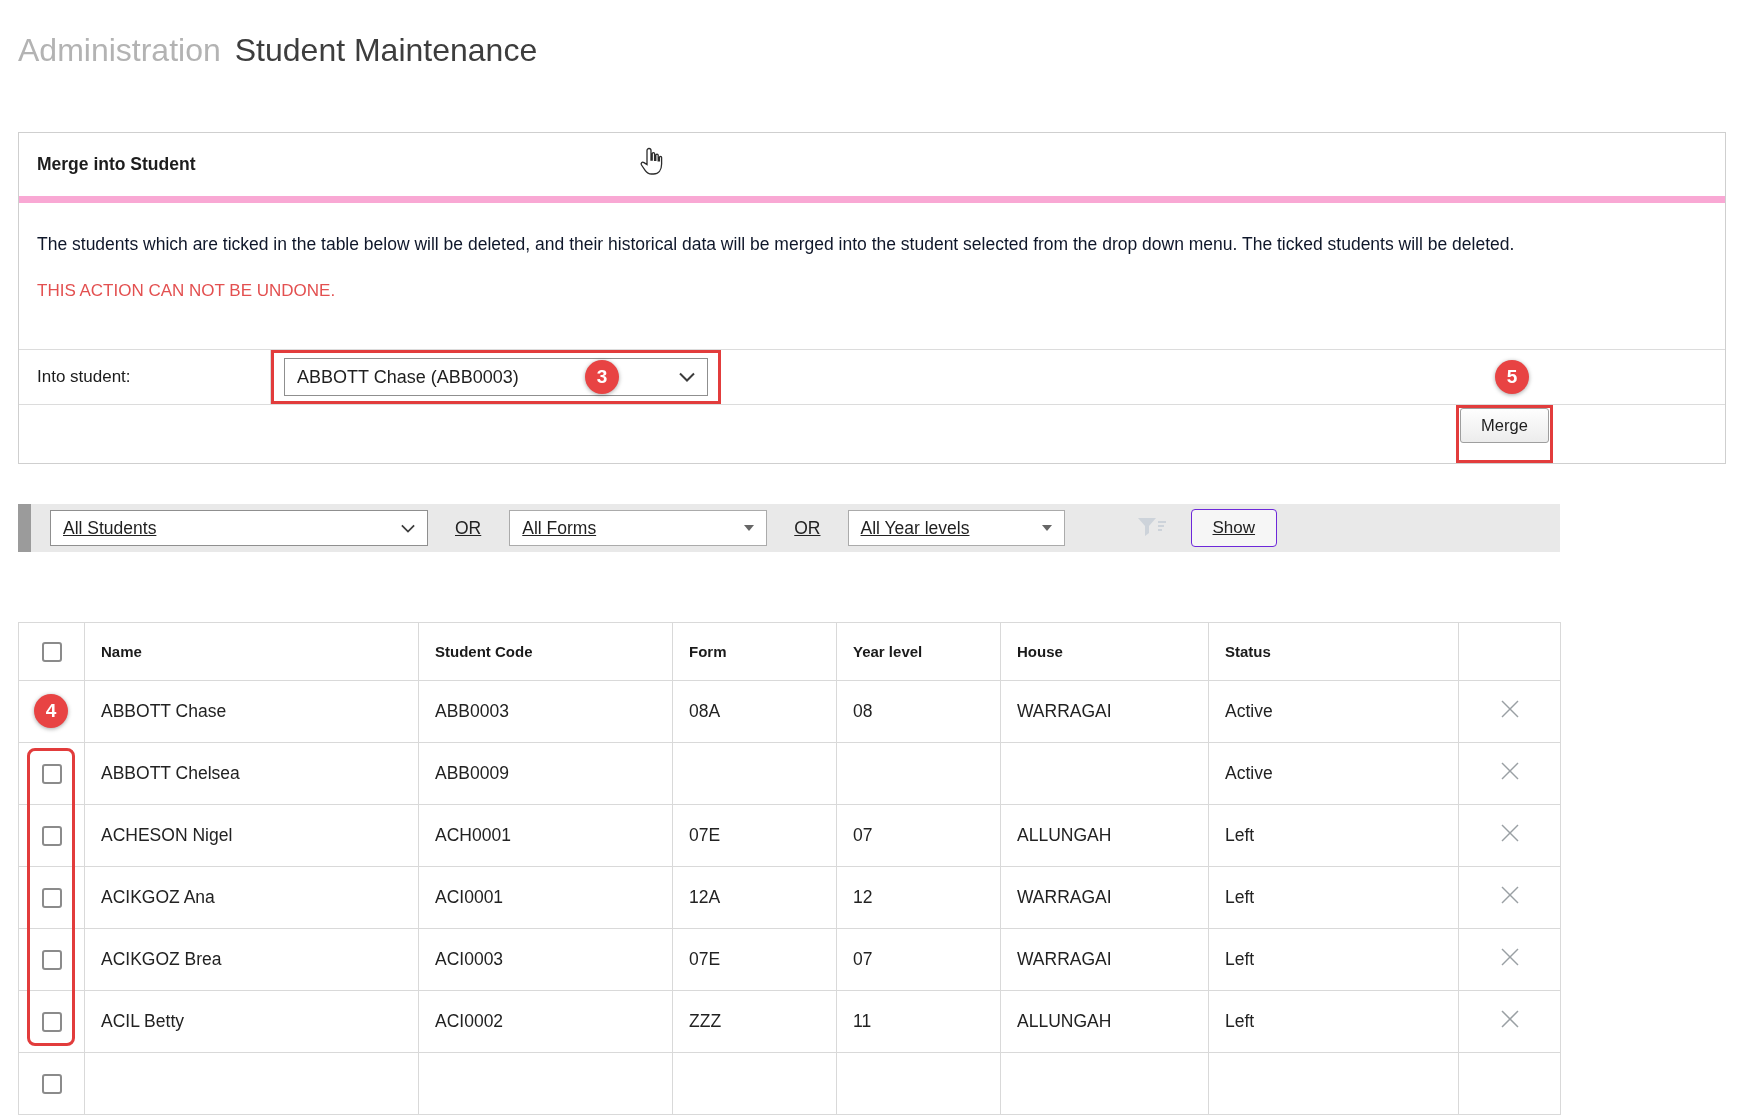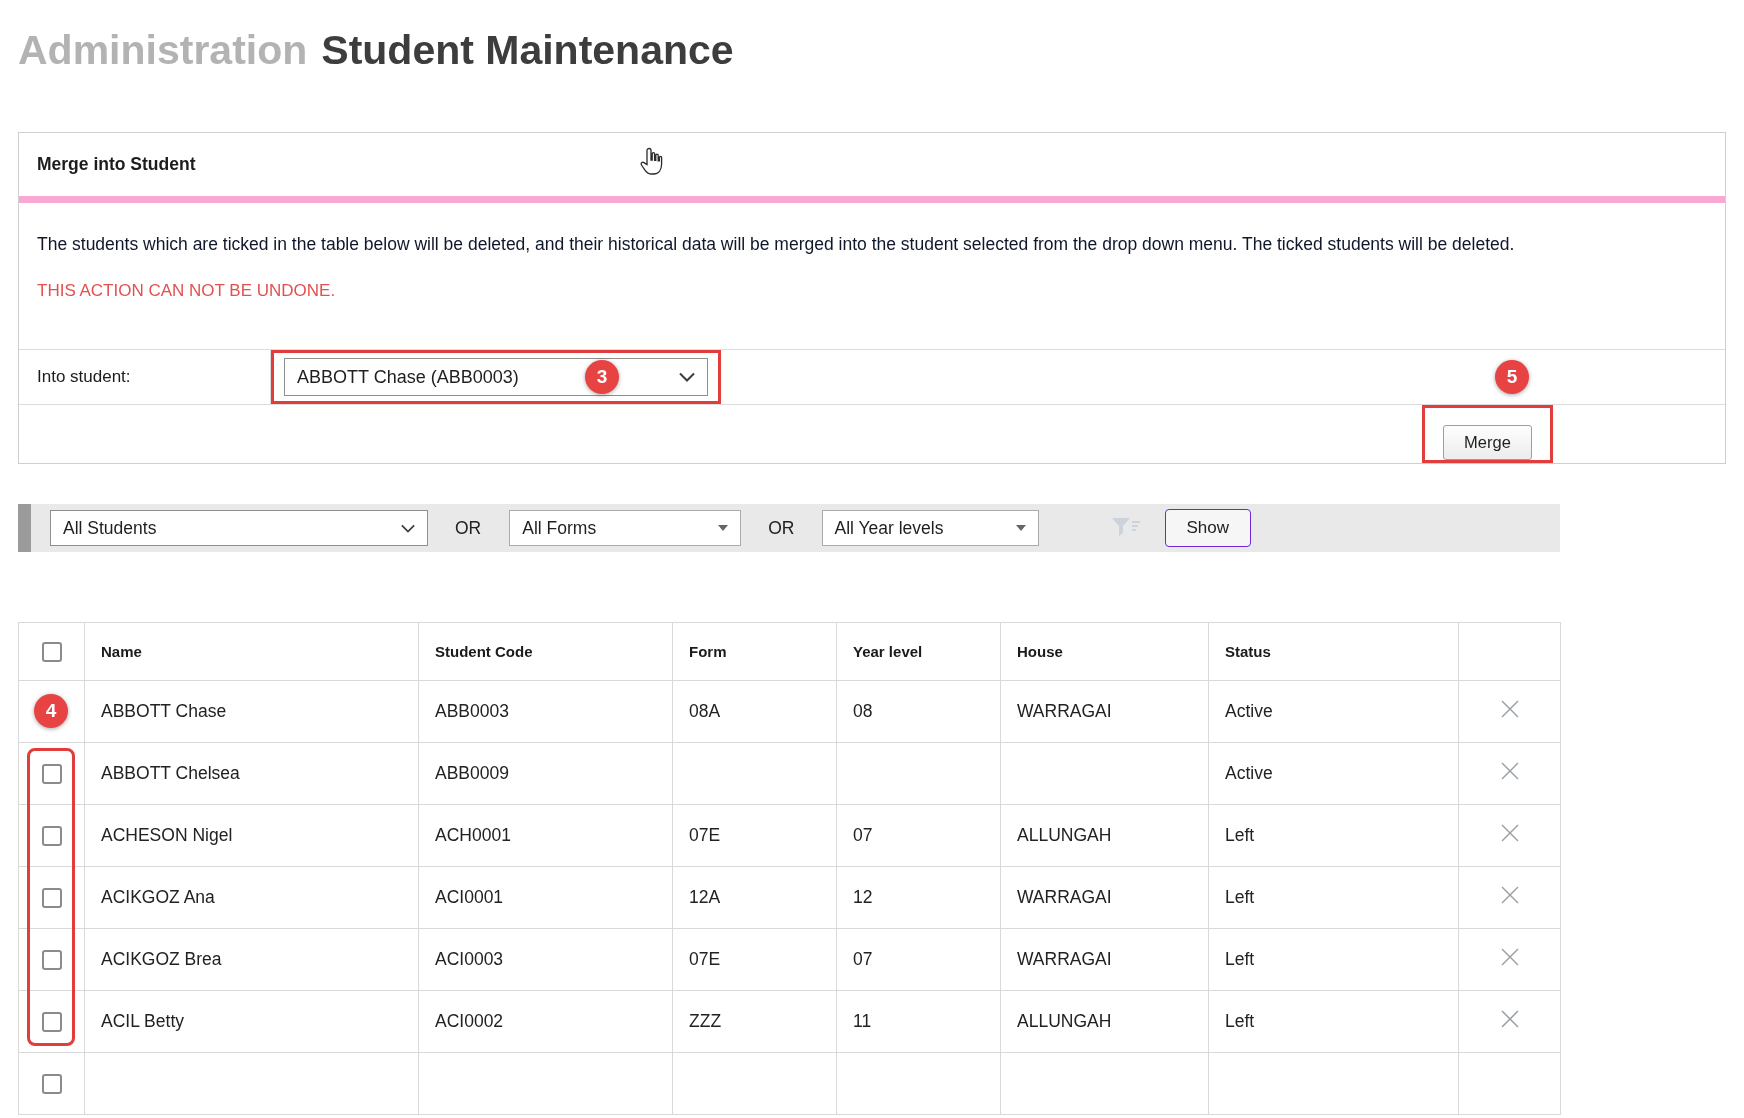--- a/index.html
+++ b/index.html
@@ -5,21 +5,21 @@
   * { box-sizing: border-box; }
   html,body { margin:0; padding:0; }
   body {
     width:1744px; height:1118px; overflow:hidden; position:relative;
     background:#ffffff; color:#212121;
     font-family:"Liberation Sans", sans-serif;
     font-size:17px;
   }
 
   
-  .page-title { margin:24px 0 0 18px; font-size:41px; font-weight:700; line-height:52px; }
+  .page-title { margin:24px 0 0 18px; font-size:32px; font-weight:400; line-height:52px; }
   .title-light { color:#b3b3b3; }
   .title-dark  { color:#3d3d3d; margin-left:14px; }
 
   
   .panel { position:relative; margin:56px 18px 0 18px; border:1px solid #cfcfcf; background:#fff; }
   .panel-header { padding:21px 18px; font-weight:bold; font-size:17.5px; color:#1d1d1d; border-bottom:7px solid #f9a8d4; }
   .panel-desc { padding:24px 18px 0 18px; font-size:17.5px; line-height:34px; color:#0f172a; max-width:1535px; }
   .panel-warning { padding:20px 18px 26px 18px; color:#e35050; font-size:17px; }
 
   .into-row { position:relative; display:flex; align-items:stretch; border-top:1px solid #dcdcdc; border-bottom:1px solid #dcdcdc; min-height:52px;margin-top:22px; }
@@ -39,40 +39,40 @@
     position:absolute; width:34px; height:34px; border-radius:50%;
     background:#e84343; color:#fff; font-size:19px; font-weight:bold;
     display:flex; align-items:center; justify-content:center;
     box-shadow:0 1px 4px rgba(0,0,0,.35); z-index:6;
   }
   .badge-3 { right:88px; top:50%; transform:translateY(-50%); }
   .badge-5 { right:196px; top:50%; transform:translateY(-50%); }
 
   .merge-row { position:relative; height:58px; }
   .merge-redbox {
-    position:absolute; right:172px; top:0; bottom:0; width:131px;
-    border:3px solid #e23c3c; display:flex; align-items:flex-end; justify-content:center;
+    position:absolute; right:172px; top:0; bottom:0; width:97px;
+    border:3px solid #e23c3c; display:flex; align-items:flex-start; justify-content:center;
   }
   .merge-btn {
     font-family:inherit; font-size:16.5px; color:#1f1f1f;
     padding:7px 20px; border:1px solid #9e9e9e; border-radius:3px;
     background:linear-gradient(#fefefe,#ececec); cursor:pointer;
   }
 
   .cursor-icon { position:absolute; left:620px; top:14px; z-index:9; }
 
   
   .filter-bar {
     position:relative; margin:40px 0 0 18px; width:1542px; height:48px;
-    background:#e9e9e9; display:flex; align-items:center;
+    background:#e9e9e9; display:flex; align-items:center;text-decoration:underline;
   }
   .filter-accent { width:13px; align-self:stretch; background:#9b9b9b; }
   .sel-students { margin-left:19px; width:378px; height:36px; font-size:17.5px; }
   .or-label { margin-left:27px; font-size:17.5px; color:#222; }
-  .sel-forms  { margin-left:28px; width:232px; height:36px; font-size:17.5px; border-color:#ababab; }
+  .sel-forms  { margin-left:28px; width:258px; height:36px; font-size:17.5px; border-color:#ababab; }
   .sel-years  { margin-left:27px; width:217px; height:36px; font-size:17.5px; border-color:#ababab; }
   .combo-arrow { width:0; height:0; border-left:5px solid transparent; border-right:5px solid transparent; border-top:6px solid #666; margin-left:10px; }
   .funnel-icon { margin-left:72px; }
   .show-btn {
     font-family:inherit; margin-left:24px; padding:8px 21px; font-size:17px; color:#222;
     border:1px solid #6d28d9; border-radius:4px; background:#f6f6f6; cursor:pointer;
   }
 
   
   .table-wrap { position:relative; margin:70px 0 0 18px; width:1542px; }

